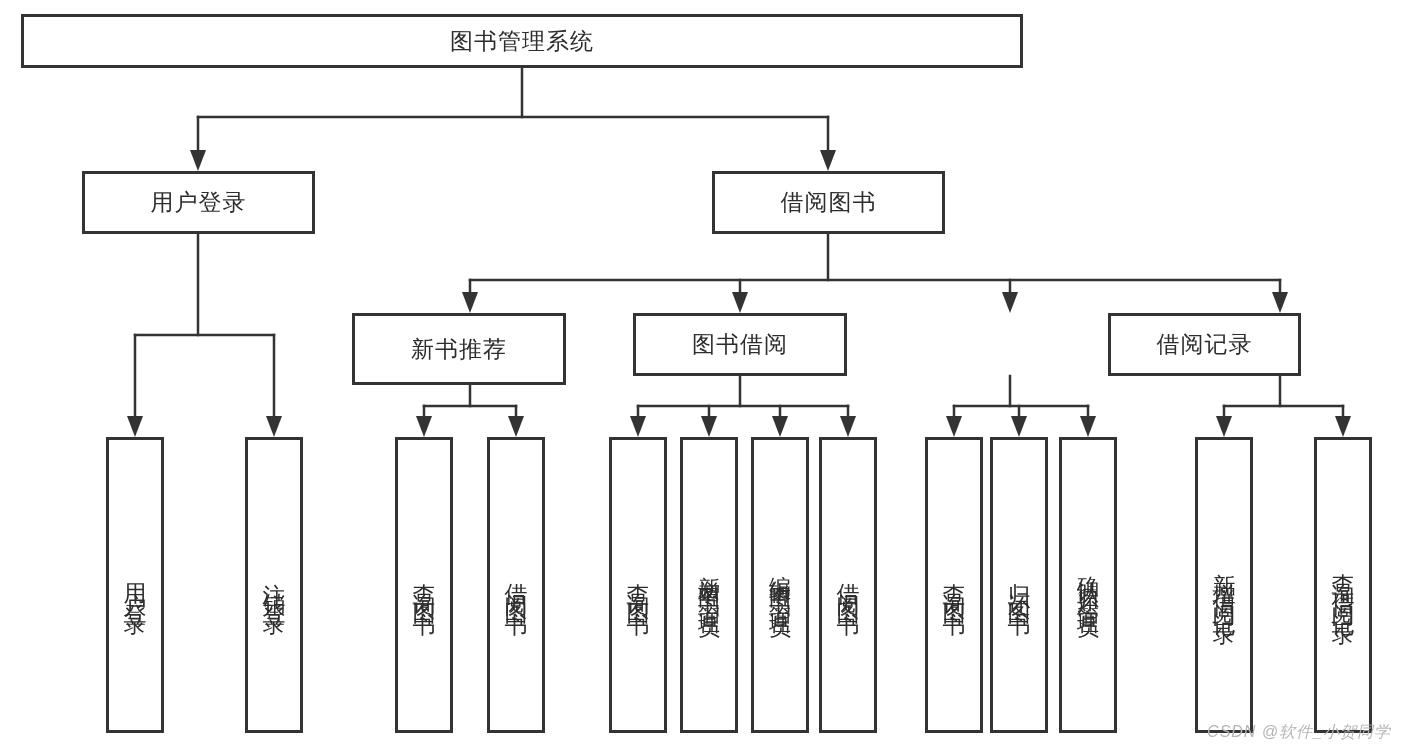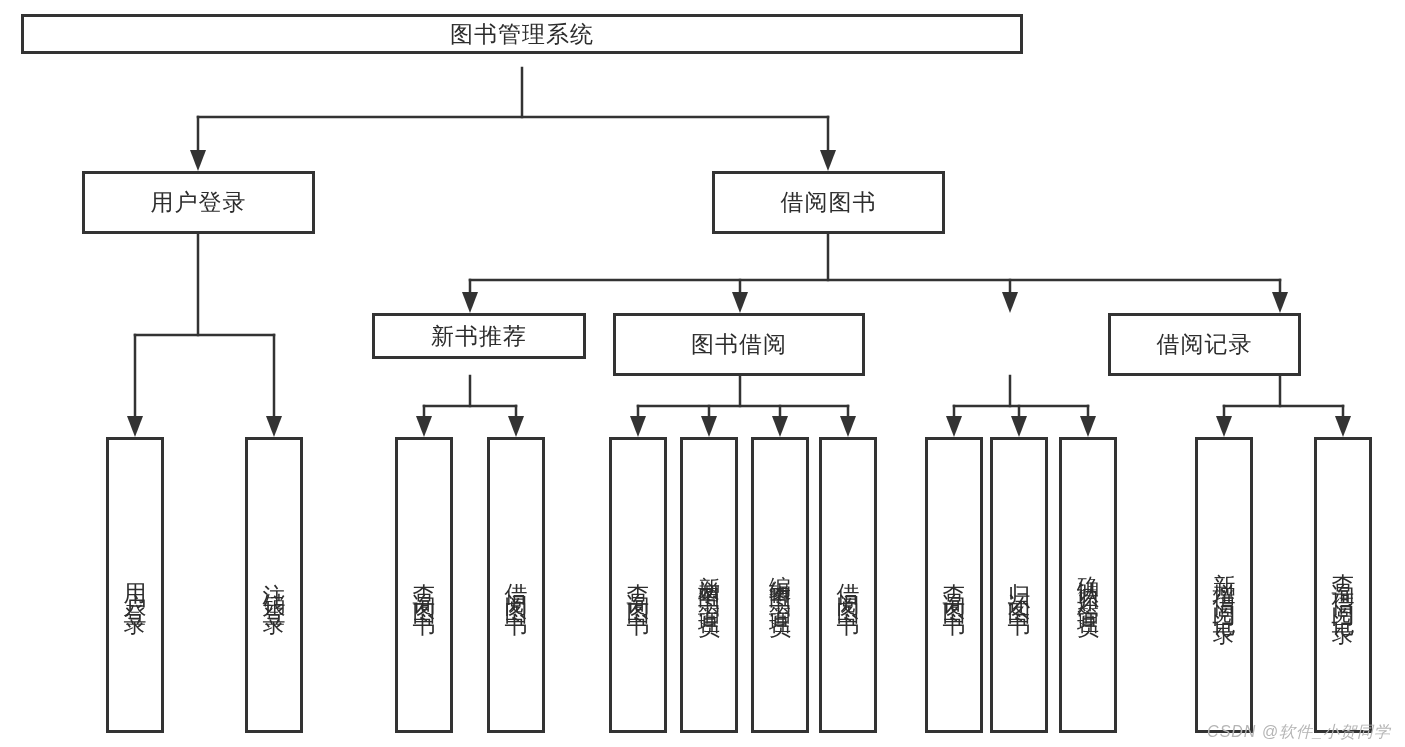--- a/index.html
+++ b/index.html
@@ -121,27 +121,27 @@
       <polygon points="772,416 788,416 780,437"></polygon>
       <polygon points="840,416 856,416 848,437"></polygon>
       <polygon points="946,416 962,416 954,437"></polygon>
       <polygon points="1011,416 1027,416 1019,437"></polygon>
       <polygon points="1080,416 1096,416 1088,437"></polygon>
       <polygon points="1216,416 1232,416 1224,437"></polygon>
       <polygon points="1335,416 1351,416 1343,437"></polygon>
     </g>
   </svg>
 
-  <div class="node node--h" style="left:21px;top:14px;width:1002px;height:40px">图书管理系统</div>
+  <div class="node node--h" style="left:21px;top:14px;width:1002px;height:54px">图书管理系统</div>
 
   <div class="node node--h" style="left:82px;top:171px;width:233px;height:63px">用户登录</div>
   <div class="node node--h" style="left:712px;top:171px;width:233px;height:63px">借阅图书</div>
 
-  <div class="node node--h" style="left:372px;top:313px;width:214px;height:46px">新书推荐</div>
-  <div class="node node--h" style="left:613px;top:313px;width:252px;height:63px">图书借阅</div>
+  <div class="node node--h" style="left:352px;top:313px;width:214px;height:72px">新书推荐</div>
+  <div class="node node--h" style="left:633px;top:313px;width:214px;height:63px">图书借阅</div>
   <div class="node node--h" style="left:1108px;top:313px;width:193px;height:63px">借阅记录</div>
 
   <div class="node node--leaf" style="left:106px;top:437px;width:58px;height:296px">用户登录</div>
   <div class="node node--leaf" style="left:245px;top:437px;width:58px;height:296px">注销登录</div>
 
   <div class="node node--leaf" style="left:395px;top:437px;width:58px;height:296px">查询图书</div>
   <div class="node node--leaf" style="left:487px;top:437px;width:58px;height:296px">借阅图书</div>
 
   <div class="node node--leaf" style="left:609px;top:437px;width:58px;height:296px">查询图书</div>
   <div class="node node--leaf tight" style="left:680px;top:437px;width:58px;height:296px">新增图书（管理员）</div>

